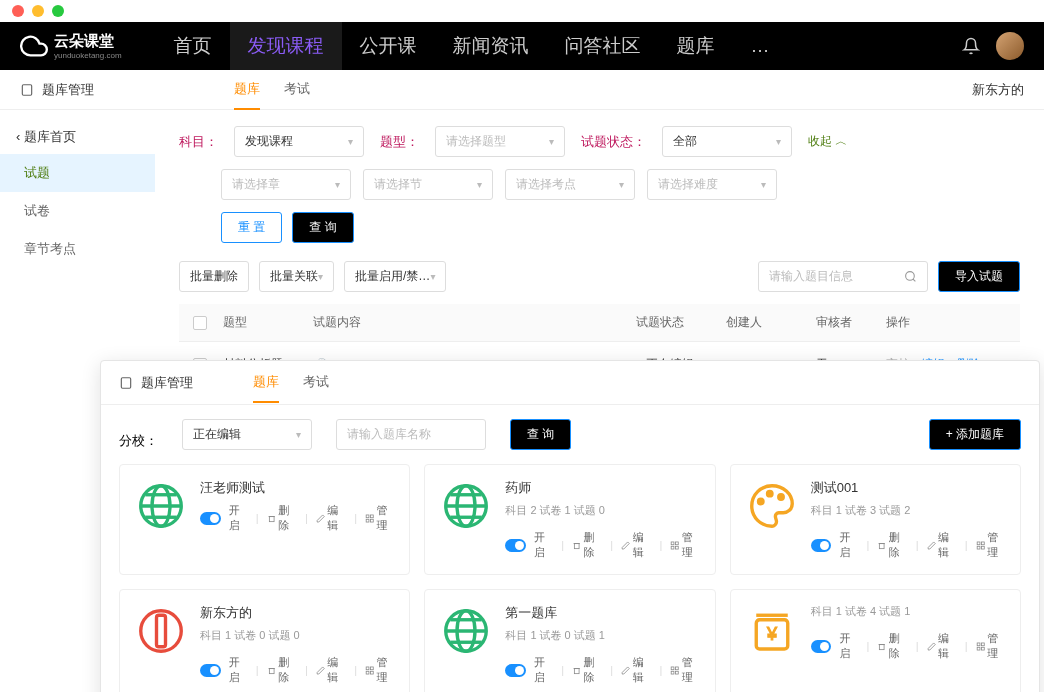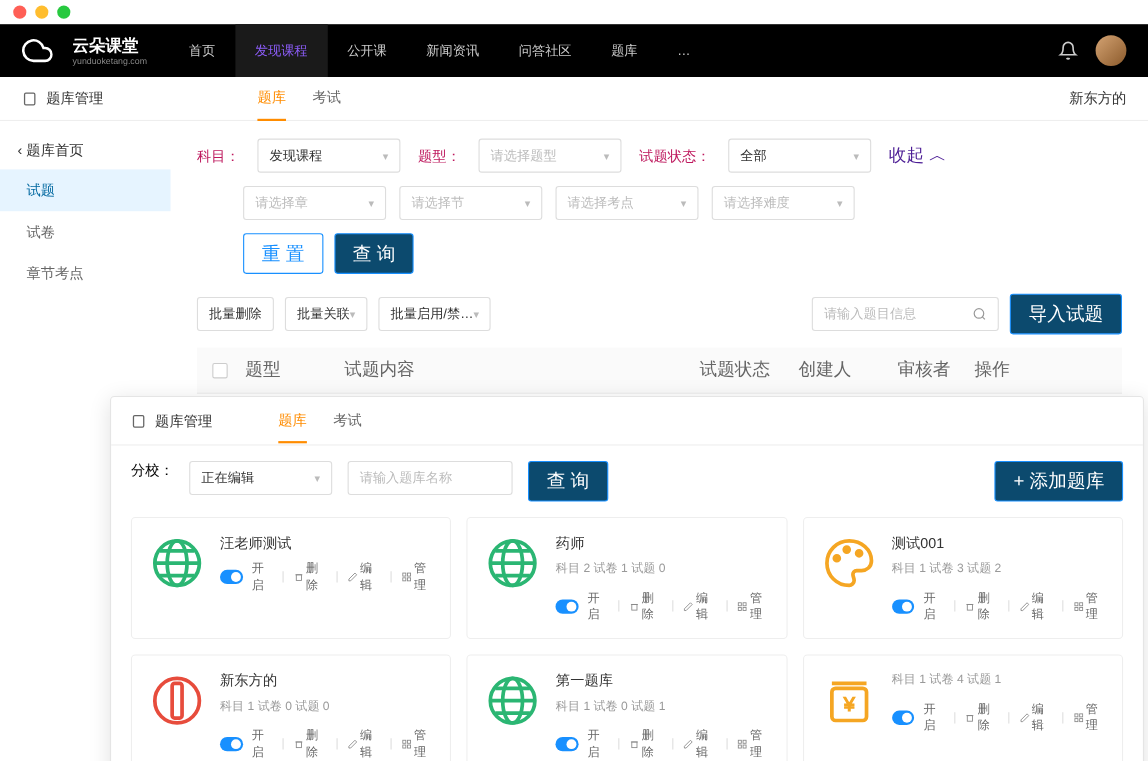--- a/index.html
+++ b/index.html
@@ -1,78 +1,78 @@
 <!DOCTYPE html>
 <html><head>
 <meta charset="utf-8">
 <style>
 *{box-sizing:border-box;margin:0;padding:0;font-family:-apple-system,BlinkMacSystemFont,"PingFang SC","Microsoft YaHei",sans-serif}
 body{background:#fff;width:1044px;height:692px;overflow:hidden;position:relative}
 .browser-chrome{background:#fff;height:22px;display:flex;align-items:center;padding:0 12px;gap:8px}
 .chrome-dot{width:12px;height:12px;border-radius:50%}
 .chrome-dot.red{background:#ff5f56}.chrome-dot.yellow{background:#ffbd2e}.chrome-dot.green{background:#27c93f}
 .topnav{background:#000;height:48px;display:flex;align-items:center;padding:0 20px;color:#fff}
-.logo{display:flex;align-items:center;gap:18px;margin-right:20px}
+.logo{display:flex;align-items:center;gap:6px;margin-right:34px}
 .logo-icon{width:28px;height:28px}
 .logo-text{display:flex;flex-direction:column}
 .logo-main{font-size:15px;font-weight:600}
 .logo-sub{font-size:8px;color:#888}
 .nav-items{display:flex;gap:0}
-.nav-item{padding:0 18px;height:48px;display:flex;align-items:center;font-size:12px;color:#ccc;cursor:pointer}
+.nav-item{padding:0 18px;height:48px;display:flex;align-items:center;font-size:19px;color:#ccc;cursor:pointer}
 .nav-item.active{background:#1a1a1a;color:#8b5cf6}
 .nav-right{margin-left:auto;display:flex;align-items:center;gap:16px}
 .bell-icon{width:18px;height:18px}
 .avatar{width:28px;height:28px;border-radius:50%;background:linear-gradient(135deg,#d4a373,#8b5a2b)}
 .window1{background:#fff}
 .subheader{display:flex;align-items:center;border-bottom:1px solid #eee;padding:0 20px;height:40px}
 .sh-left{display:flex;align-items:center;gap:8px;font-size:13px;color:#333}
 .sh-icon{width:14px;height:14px}
 .sh-tabs{margin-left:140px;display:flex;gap:24px}
 .sh-tab{padding:10px 0;font-size:13px;color:#666;cursor:pointer;border-bottom:2px solid transparent}
 .sh-tab.active{color:#ff8c00;border-bottom-color:#ff8c00}
 .sh-right{margin-left:auto;font-size:13px;color:#333}
 .layout{display:flex}
 .sidebar{width:155px;padding:10px 0}
 .sb-back{padding:8px 16px;font-size:13px;color:#333;cursor:pointer}
 .sb-item{padding:10px 24px;font-size:13px;color:#666;cursor:pointer}
-.sb-item.active{background:#e6f4ff;color:#0369a1}
+.sb-item.active{background:#e6f4ff;color:#4d7c0f}
 .content{flex:1;padding:16px 24px}
 .filter-row{display:flex;align-items:center;gap:16px;margin-bottom:12px;font-size:13px}
 .filter-label{color:#be185d}
 .sel{border:1px solid #ddd;border-radius:3px;padding:6px 10px;font-size:12px;color:#333;background:#fff;min-width:130px;display:flex;align-items:center;justify-content:space-between;cursor:pointer}
 .sel.ph{color:#bbb}
 .chev{color:#bbb;font-size:10px}
-.collapse-link{color:#4c1d95;font-size:16px;cursor:pointer}
+.collapse-link{color:#4d7c0f;font-size:12px;cursor:pointer}
 .filter-row2{display:flex;gap:12px;margin-bottom:12px;padding-left:42px}
 .btn-row{display:flex;gap:10px;padding-left:42px;margin-bottom:18px}
-.btn{padding:6px 16px;border-radius:3px;font-size:17px;cursor:pointer;border:1px solid}
+.btn{padding:6px 16px;border-radius:3px;font-size:12px;cursor:pointer;border:1px solid}
 .btn-outline{background:#fff;border-color:#1890ff;color:#1890ff}
-.btn-primary{background:#0c4a6e;border-color:#1890ff;color:#fff}
+.btn-primary{background:#000000;border-color:#1890ff;color:#fff}
 .toolbar{display:flex;align-items:center;gap:10px;margin-bottom:12px}
 .toolbar-right{margin-left:auto;display:flex;gap:10px;align-items:center}
 .search-box{border:1px solid #ddd;border-radius:3px;padding:6px 10px;font-size:12px;color:#bbb;width:170px;display:flex;align-items:center;justify-content:space-between}
 .table{width:100%}
-.thead{display:flex;align-items:center;padding:10px 14px;background:#fafafa;font-size:16px;color:#666;border-bottom:1px solid #eee}
+.thead{display:flex;align-items:center;padding:10px 14px;background:#fafafa;font-size:12px;color:#666;border-bottom:1px solid #eee}
 .th-check{width:30px}
 .th-type{width:90px}
 .th-content{flex:1}
 .th-status{width:90px}
 .th-creator{width:90px}
 .th-reviewer{width:70px}
 .th-ops{width:120px}
 .trow{display:flex;align-items:center;padding:14px;font-size:12px;color:#333;border-bottom:1px solid #f5f5f5}
 .checkbox{width:14px;height:14px;border:1px solid #ccc;border-radius:2px;background:#fff}
 .audio-icon{color:#1890ff}
 .status-dot{width:6px;height:6px;border-radius:50%;background:#52c41a;display:inline-block;margin-right:4px}
 .op-link{color:#1890ff;cursor:pointer;margin-right:8px}
 .op-link.gray{color:#aaa}
 
 .window2{position:absolute;top:360px;left:100px;width:940px;background:#fff;border:1px solid #e5e5e5;box-shadow:0 4px 20px rgba(0,0,0,.12);border-radius:4px}
 .w2-header{display:flex;align-items:center;border-bottom:1px solid #eee;padding:0 18px;height:44px}
-.w2-filter{display:flex;align-items:flex-start;gap:14px;padding:14px 18px;font-size:13px}
+.w2-filter{display:flex;align-items:flex-end;gap:24px;padding:14px 18px;font-size:13px}
 .w2-filter-right{margin-left:auto}
 .cards{display:grid;grid-template-columns:repeat(3,1fr);gap:14px;padding:0 18px 18px}
 .card{border:1px solid #eee;border-radius:4px;padding:14px;display:flex;gap:12px}
 .card-icon{width:54px;height:54px;flex-shrink:0}
 .card-body{flex:1;min-width:0}
 .card-title{font-size:13px;color:#333;margin-bottom:6px}
 .card-meta{font-size:11px;color:#999;margin-bottom:12px}
 .card-ops{display:flex;align-items:center;gap:8px;font-size:11px;color:#666}
 .toggle{width:24px;height:13px;background:#1890ff;border-radius:7px;position:relative}
 .toggle::after{content:"";position:absolute;width:9px;height:9px;background:#fff;border-radius:50%;top:2px;right:2px}

